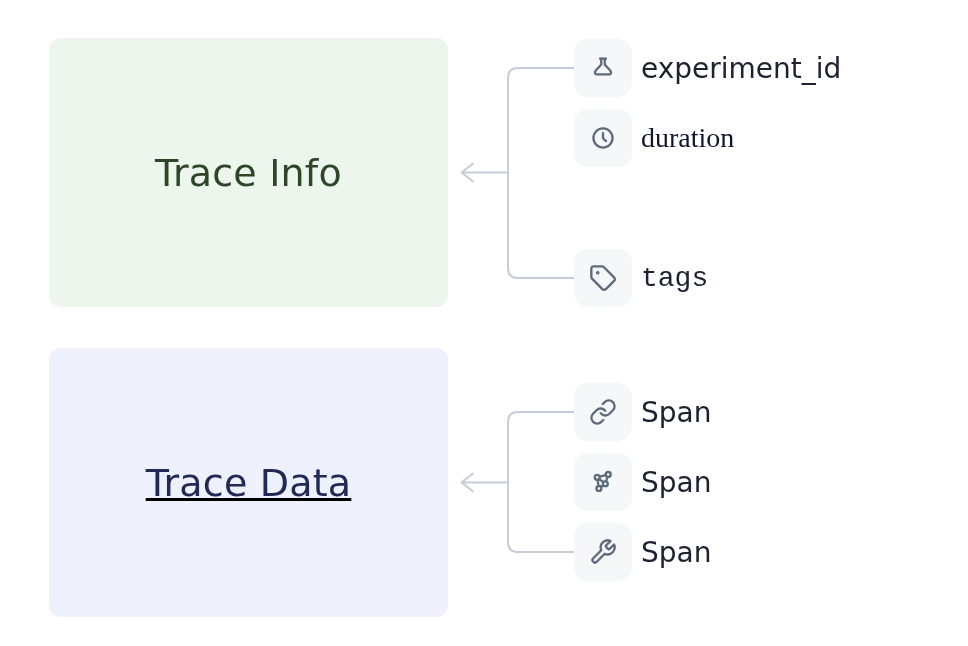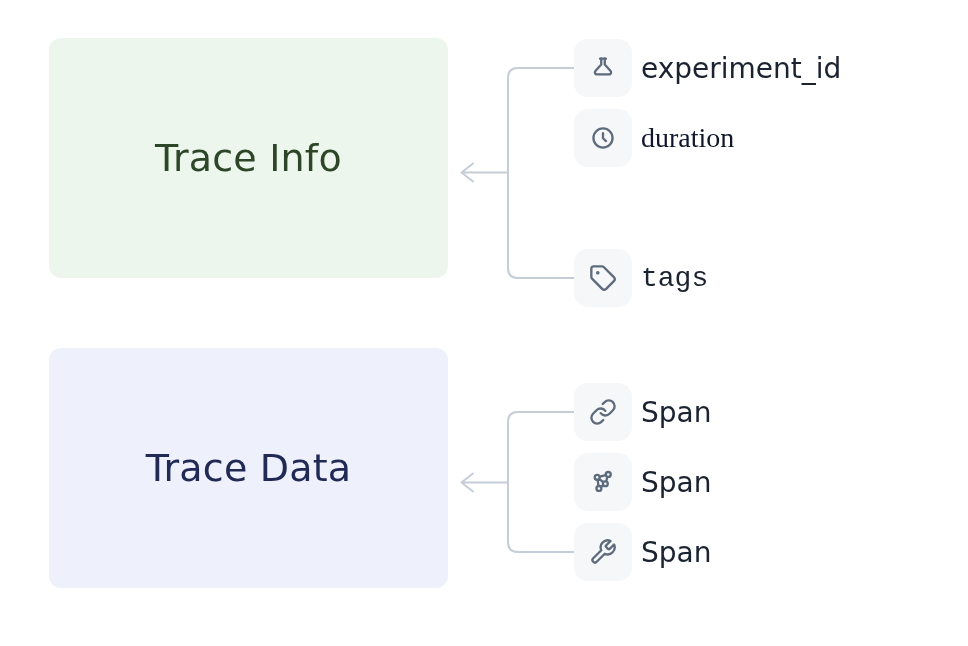--- a/index.html
+++ b/index.html
@@ -6,26 +6,26 @@
   .canvas{
     position:relative;
     width:968px;height:646px;
     background:#ffffff;
     overflow:hidden;
     font-family:"DejaVu Sans","Liberation Sans",sans-serif;
   }
   .connector-svg{position:absolute;left:0;top:0;width:968px;height:646px;}
   .group-box{
     position:absolute;
-    left:49px;width:399px;height:240px;
+    left:49px;width:399px;height:269px;
     border-radius:12px;
     display:flex;align-items:center;justify-content:center;
   }
   .box-trace-info{top:38px;}
-  .box-trace-data{top:348px;}
+  .box-trace-data{top:348px;text-decoration:underline;}
   .group-title{
     font-size:38px;
     font-weight:500;
     letter-spacing:0.2px;
   }
   .item-row{
     position:absolute;
     left:574px;
     height:58px;
     display:flex;align-items:center;gap:9px;

